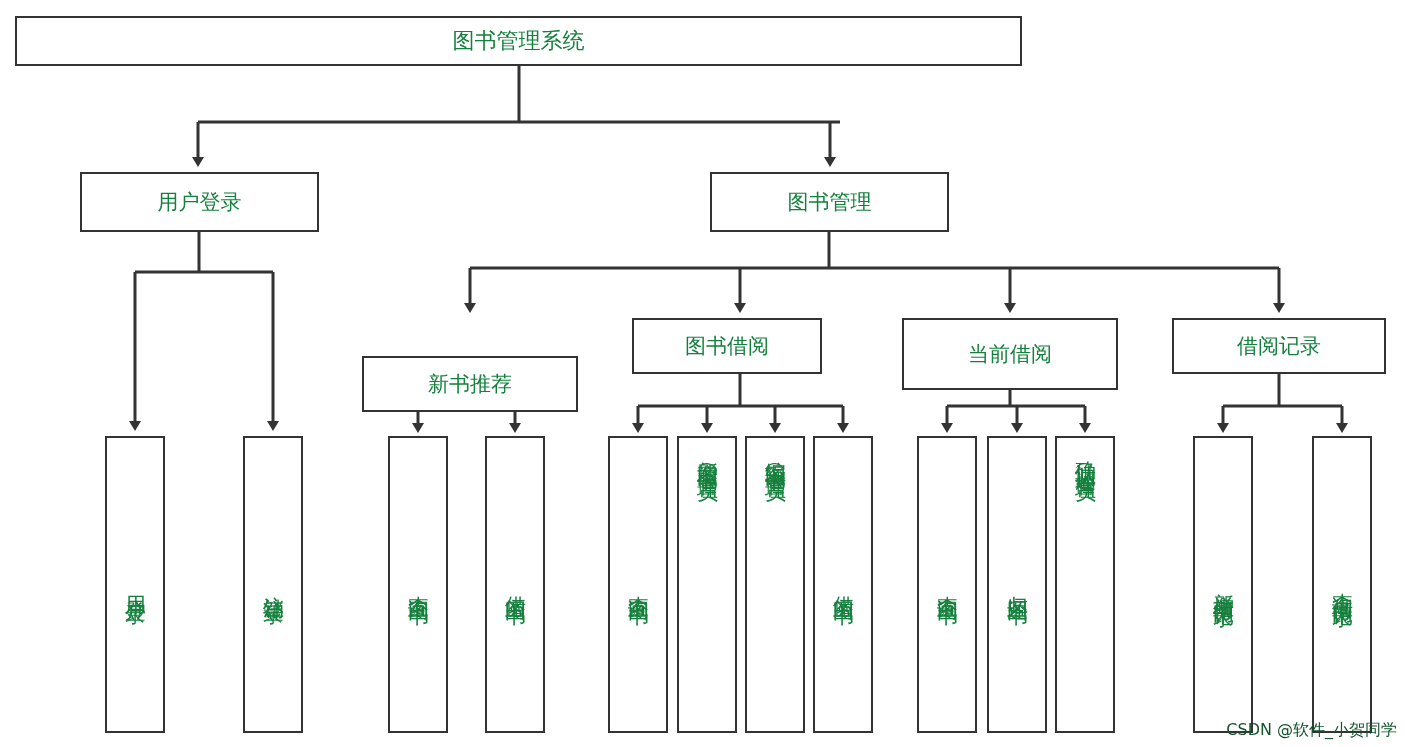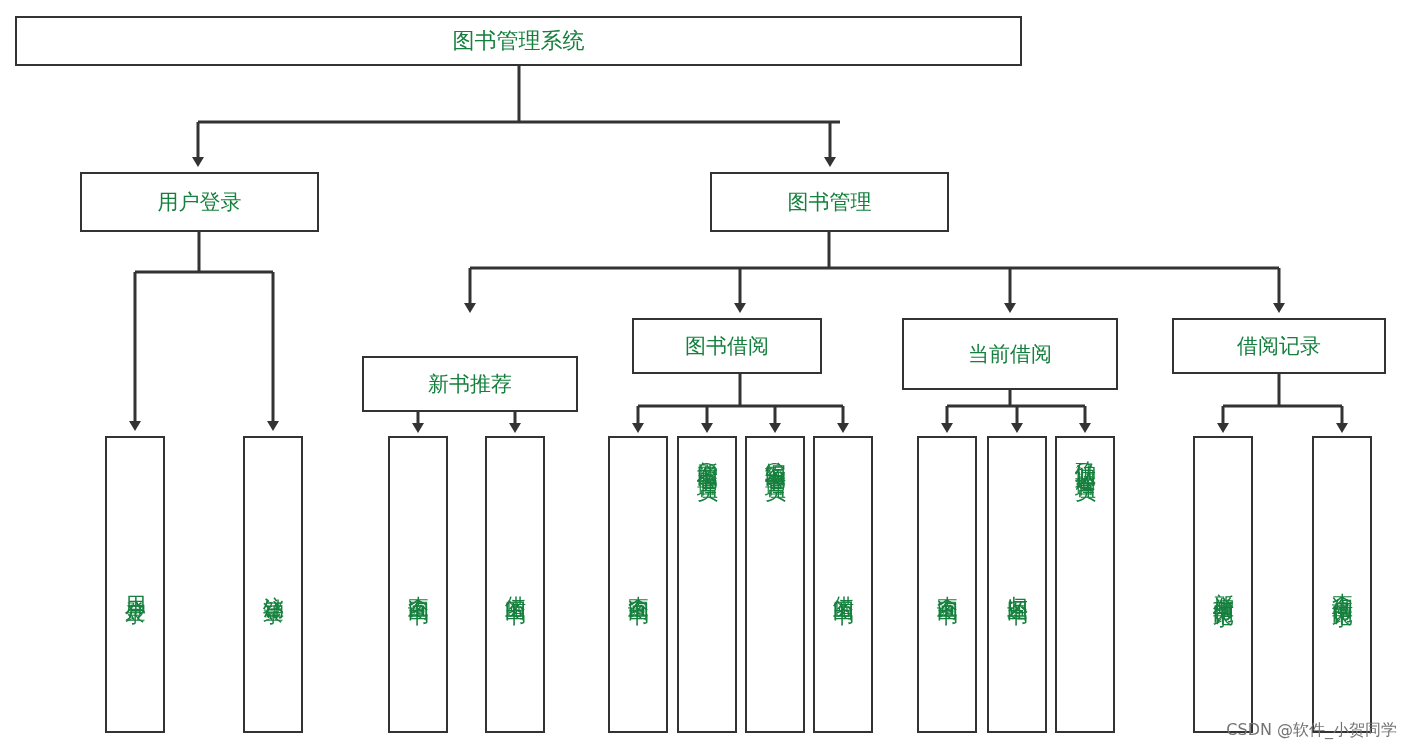--- a/index.html
+++ b/index.html
@@ -65,21 +65,21 @@
   }
   .v-node.center-v {
     align-items: center;
     padding-top: 0;
   }
   #watermark {
     position: absolute;
     right: 8px;
     bottom: 6px;
     font-size: 16px;
-    color: #737373;
+    color: #14532d;
     z-index: 5;
     white-space: nowrap;
     font-family: "DejaVu Sans", "Liberation Sans", sans-serif;
   }
 </style>
 </head>
 <body>
 
 <div id="canvas">
 

